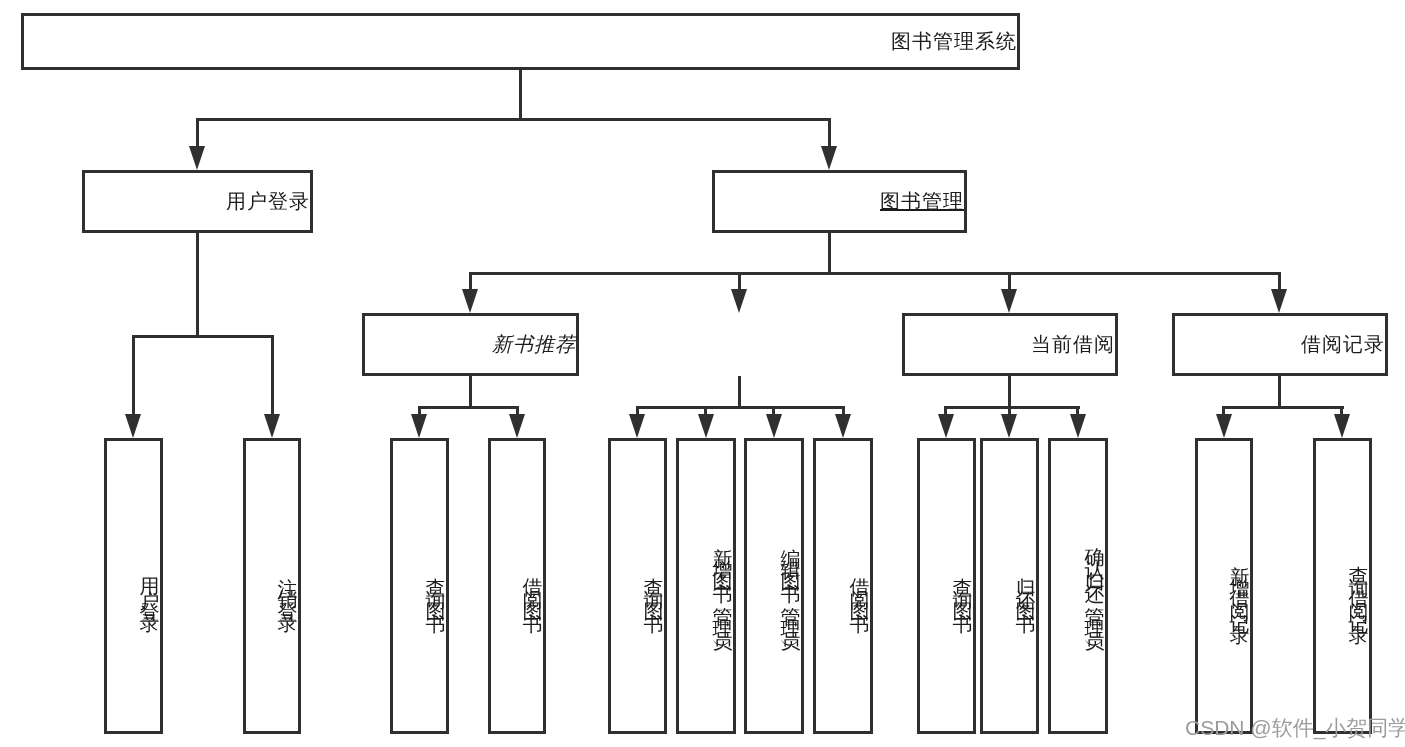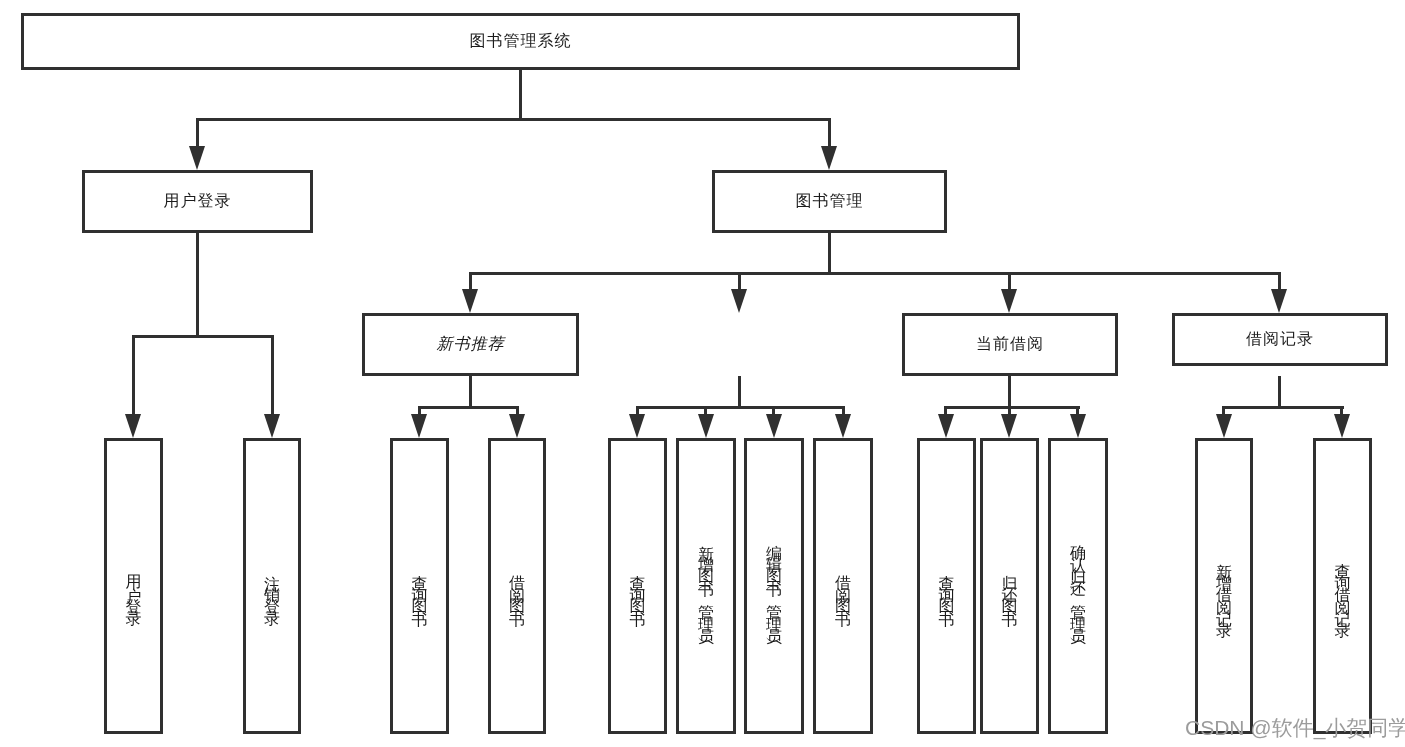--- a/index.html
+++ b/index.html
@@ -20,23 +20,23 @@
     background:var(--bg);
     overflow:hidden;
   }
   .node{
     position:absolute;
     box-sizing:border-box;
     border:3px solid var(--line);
     background:#fff;
     display:flex;
     align-items:center;
-    justify-content:center;
+    justify-content:flex-end;
     color:var(--text);
-    font-size:16px;
+    font-size:20px;
     letter-spacing:1px;
     z-index:2;
   }
   .leaf > span{
     writing-mode:vertical-rl;
     text-orientation:mixed;
     letter-spacing:12px;
     line-height:1;
     white-space:nowrap;
   }
@@ -70,21 +70,21 @@
   <div class="vl" style="left:519px;top:70px;height:48px;"></div>
   <div class="hl" style="left:196px;top:118px;width:635px;"></div>
   <div class="vl" style="left:196px;top:118px;height:30px;"></div>
   <div class="ah" style="left:189px;top:146px;"></div>
   <div class="vl" style="left:828px;top:118px;height:30px;"></div>
   <div class="ah" style="left:821px;top:146px;"></div>
 
   <div class="node" style="left:82px;top:170px;width:231px;height:63px;">
     <span>用户登录</span>
   </div>
-  <div class="node" style="left:712px;top:170px;width:235px;height:63px;">
+  <div class="node" style="left:712px;top:170px;width:255px;height:63px;text-decoration:underline;">
     <span>图书管理</span>
   </div>
 
   <div class="vl" style="left:196px;top:233px;height:102px;"></div>
   <div class="hl" style="left:132px;top:335px;width:141px;"></div>
   <div class="vl" style="left:132px;top:335px;height:81px;"></div>
   <div class="ah" style="left:125px;top:414px;"></div>
   <div class="vl" style="left:271px;top:335px;height:81px;"></div>
   <div class="ah" style="left:264px;top:414px;"></div>
 
@@ -98,21 +98,21 @@
   <div class="ah" style="left:1001px;top:289px;"></div>
   <div class="vl" style="left:1278px;top:272px;height:19px;"></div>
   <div class="ah" style="left:1271px;top:289px;"></div>
 
   <div class="node" style="left:362px;top:313px;width:217px;height:63px;font-style:italic;">
     <span>新书推荐</span>
   </div>
   <div class="node" style="left:902px;top:313px;width:216px;height:63px;">
     <span>当前借阅</span>
   </div>
-  <div class="node" style="left:1172px;top:313px;width:216px;height:53px;">
+  <div class="node" style="left:1172px;top:313px;width:216px;height:63px;">
     <span>借阅记录</span>
   </div>
 
   <div class="vl" style="left:469px;top:376px;height:30px;"></div>
   <div class="hl" style="left:418px;top:406px;width:100px;"></div>
   <div class="vl" style="left:418px;top:406px;height:10px;"></div>
   <div class="ah" style="left:411px;top:414px;"></div>
   <div class="vl" style="left:516px;top:406px;height:10px;"></div>
   <div class="ah" style="left:509px;top:414px;"></div>
 

